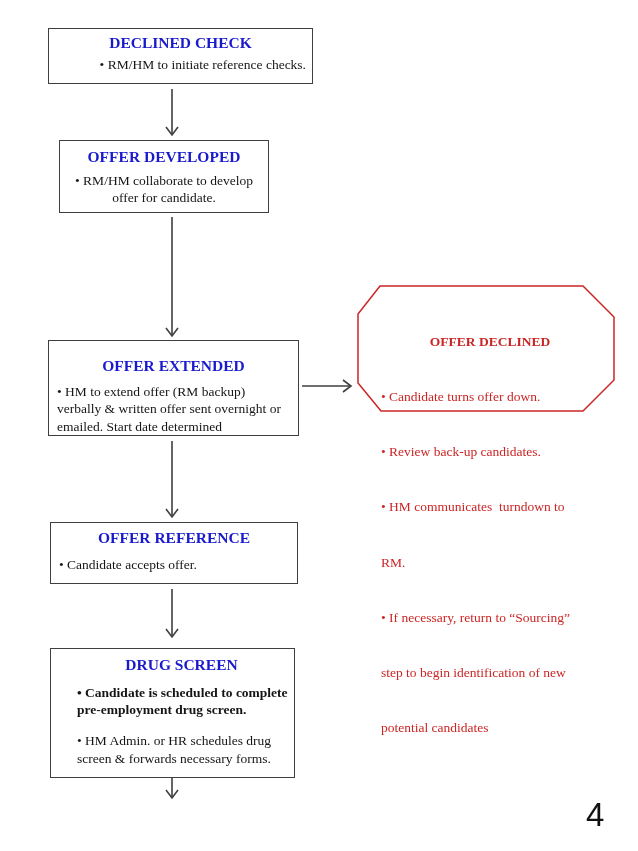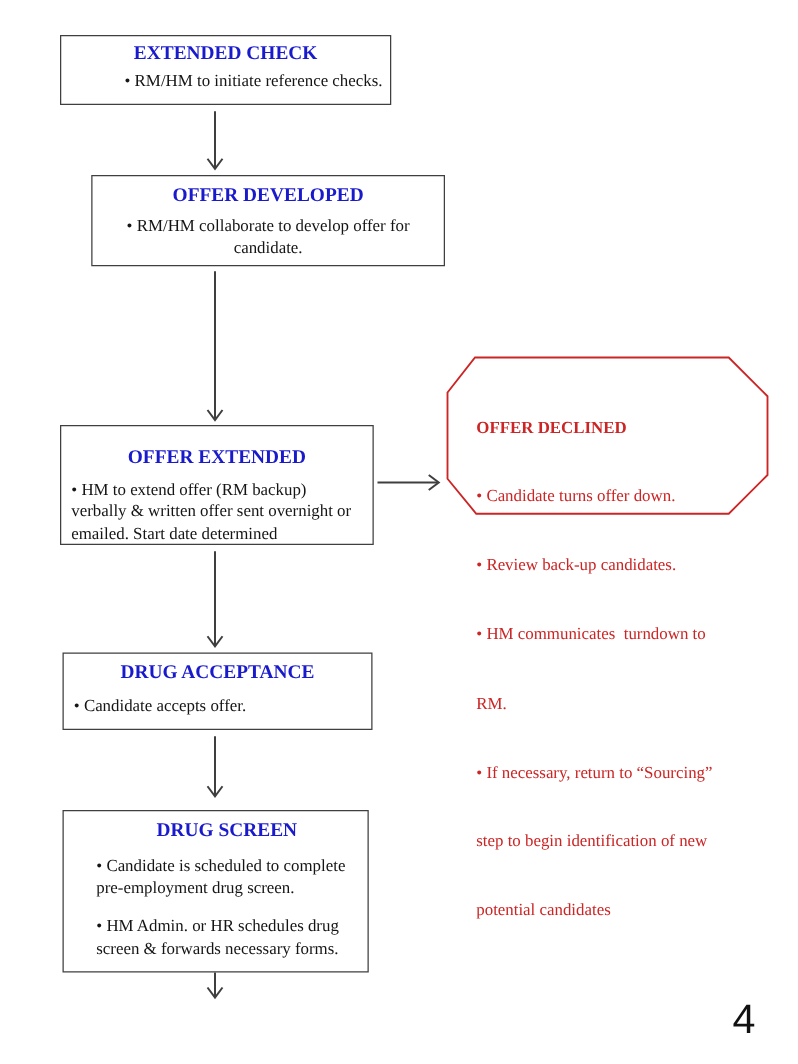--- a/index.html
+++ b/index.html
@@ -34,45 +34,46 @@
     color: #151515;
     font-size: 13.5px;
     line-height: 1.32;
     padding: 0 6px 0 8px;
   }
   .center-bullet { text-align: center; padding: 0 10px; }
 
   
   .b1 { left: 48px;  top: 28px;  width: 265px; height: 56px;  padding-top: 5px; }
   .b1 .box-bullet { margin-top: 3px; text-align: right; }
-  .b2 { left: 73px;  top: 140px; width: 283px; height: 73px;  padding-top: 7px; }
+  .b2 { left: 59px;  top: 140px; width: 210px; height: 73px;  padding-top: 7px; }
   .b2 .box-bullet { margin-top: 5px; }
   .b3 { left: 48px;  top: 340px; width: 251px; height: 96px;  padding-top: 16px; }
   .b3 .box-bullet { margin-top: 7px; }
   .b4 { left: 50px;  top: 522px; width: 248px; height: 62px;  padding-top: 6px; }
   .b4 .box-bullet { margin-top: 8px; }
   .b5 { left: 50px;  top: 648px; width: 245px; height: 130px; padding-top: 7px; padding-left: 18px; }
-  .b5 .box-bullet.first  { margin-top: 9px; }
+  .b5 .box-bullet.first  { margin-top: 9px; font-weight: bold; }
   .b5 .box-bullet.second { margin-top: 13px; }
 
   
   .declined-text {
     position: absolute;
     left: 381px;
     top: 296px;
     width: 218px;
     z-index: 3;
     color: #cc2525;
     font-size: 13.5px;
     line-height: 18.4px;
     white-space: pre-wrap;
   }
   .declined-line { min-height: 18.4px; }
   .declined-title {
     font-weight: bold;
+    text-align: center;
   }
   .page-number {
     position: absolute;
     left: 586px;
     top: 796px;
     z-index: 2;
     color: #111111;
     font-family: "Liberation Sans", sans-serif;
     font-size: 33px;
   }
@@ -113,36 +114,36 @@
       <polyline points="166,629 172,637 178,629"></polyline>
     </g>
 
     <g>
       <line x1="172" y1="768" x2="172" y2="797"></line>
       <polyline points="166,790 172,798 178,790"></polyline>
     </g>
   </svg>
 
   <div class="box b1">
-    <div class="box-title">EXTENDED CHECK</div>
+    <div class="box-title">DECLINED CHECK</div>
     <div class="box-bullet">• RM/HM to initiate reference checks.</div>
   </div>
 
   <div class="box b2">
     <div class="box-title">OFFER DEVELOPED</div>
     <div class="box-bullet center-bullet">•  RM/HM collaborate to develop offer for candidate.</div>
   </div>
 
   <div class="box b3">
     <div class="box-title">OFFER EXTENDED</div>
     <div class="box-bullet">• HM to extend offer (RM backup) verbally &amp; written offer sent overnight or emailed. Start date determined</div>
   </div>
 
   <div class="box b4">
-    <div class="box-title">DRUG ACCEPTANCE</div>
+    <div class="box-title">OFFER REFERENCE</div>
     <div class="box-bullet">• Candidate accepts offer.</div>
   </div>
 
   <div class="box b5">
     <div class="box-title">DRUG SCREEN</div>
     <div class="box-bullet first">• Candidate is scheduled to complete pre-employment drug screen.</div>
     <div class="box-bullet second">•  HM Admin. or HR schedules drug screen &amp; forwards necessary forms.</div>
   </div>
 
   <div class="declined-text">

